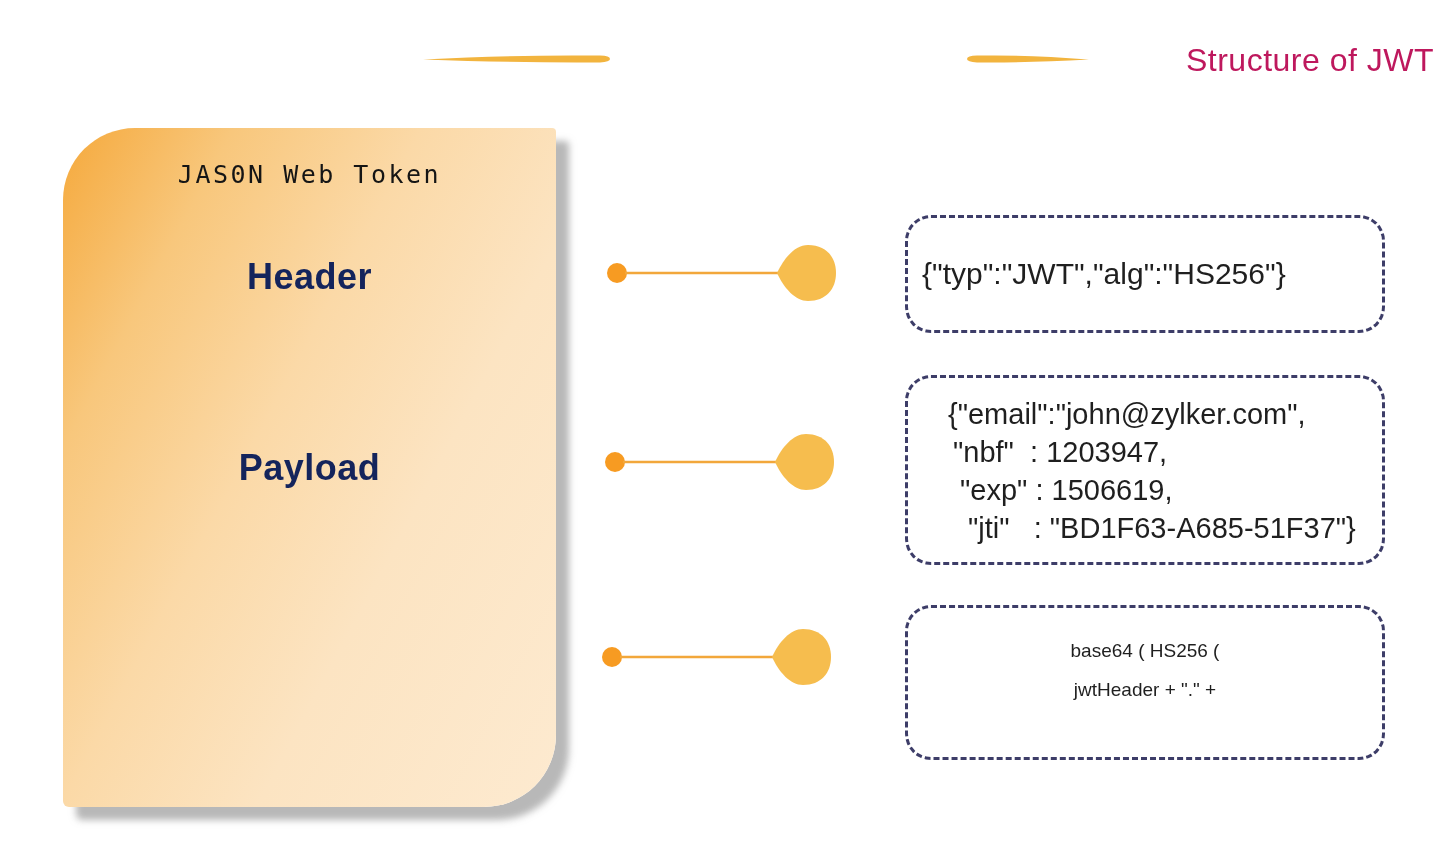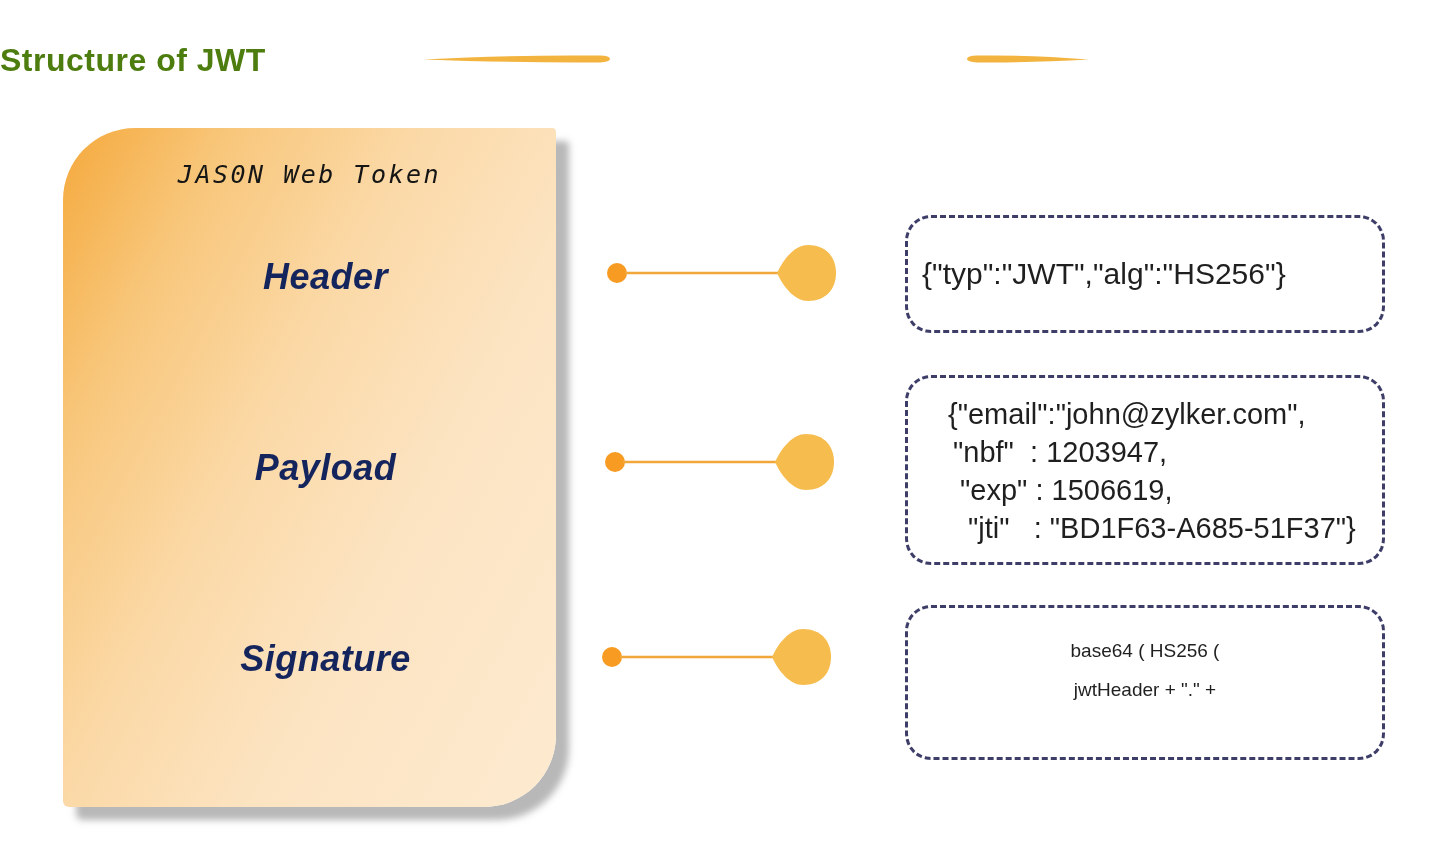--- a/index.html
+++ b/index.html
@@ -11,60 +11,58 @@
     background: #ffffff;
     overflow: hidden;
     font-family: "Liberation Sans", sans-serif;
   }
 
   
   .diagram-title {
     position: absolute;
     left: 0; right: 0;
     top: 42px;
-    text-align: left;
+    text-align: right;
     font-size: 32px;
-    font-weight: bold;
-    color: #4d7c0f;
+    font-weight: normal;
+    color: #be185d;
     letter-spacing: 0.5px;
   }
   .flourish { position: absolute; top: 52px; }
   .flourish-left  { left: 422px; }
   .flourish-right { left: 965px; }
 
   
   .jwt-card {
     position: absolute;
     left: 63px; top: 128px;
     width: 493px; height: 679px;
     border-radius: 72px 4px 72px 6px;
     background: linear-gradient(118deg,
       #f5a93c 0%, #f8c77c 20%, #fbd9a7 42%, #fce4c2 65%, #fdead0 100%);
     box-shadow: 13px 13px 7px rgba(125,125,125,0.55);
-    font-style: italic;
   }
   .card-heading {
     position: absolute;
     top: 32px; left: 0; width: 100%;
     text-align: center;
     font-family: "DejaVu Sans Mono", monospace;
     font-size: 25px;
     letter-spacing: 2.5px;
     color: #151515;
   }
   .part-label {
     position: absolute;
     left: 0; width: 100%;
     text-align: center;
     transform: translateY(-50%);
     font-size: 36px;
     font-weight: bold;
     color: #14245c;
     letter-spacing: 0.5px;
-    margin-left: 16px;
   }
   .part-label-header    { top: 149px; }
   .part-label-payload   { top: 340px; }
   .part-label-signature { top: 531px; }
 
   
   .connector { position: absolute; width: 240px; height: 70px; }
   .connector-header    { left: 603px; top: 238px; }
   .connector-payload   { left: 601px; top: 427px; }
   .connector-signature { left: 598px; top: 622px; }
@@ -114,21 +112,20 @@
   </svg>
   <div class="diagram-title">Structure of JWT</div>
   <svg class="flourish flourish-right" width="125" height="14" viewBox="0 0 125 14">
     <path d="M124 7.5 Q 60 2.5 12 3.6 Q 2 4 2 7 Q 2 10 12 10.4 Q 60 11 124 7.5 Z" fill="#f2b43e"></path>
   </svg>
 
   <div class="jwt-card">
     <div class="card-heading">JAS0N Web Token</div>
     <div class="part-label part-label-header">Header</div>
     <div class="part-label part-label-payload">Payload</div>
-    <div class="part-label part-label-signature">Signature</div>
   </div>
 
   <svg class="connector connector-header" viewBox="0 0 240 70">
     <circle cx="14" cy="35" r="10" fill="#f79b22"></circle>
     <line x1="22" y1="35" x2="178" y2="35" stroke="#f2a73b" stroke-width="2.6"></line>
     <path d="M174 35 C 181 20, 192 7, 205 7 C 223 7, 233 19, 233 35 C 233 51, 223 63, 205 63 C 192 63, 181 50, 174 35 Z" fill="#f6bd4e"></path>
   </svg>
 
   <svg class="connector connector-payload" viewBox="0 0 240 70">
     <circle cx="14" cy="35" r="10" fill="#f79b22"></circle>

